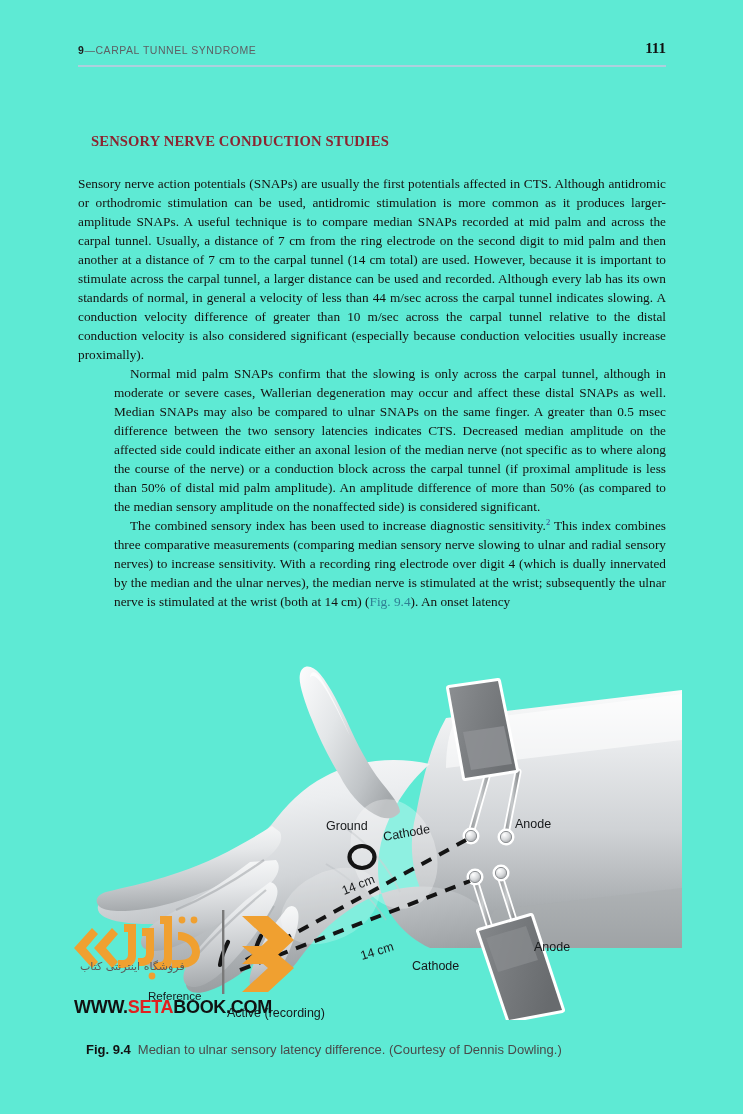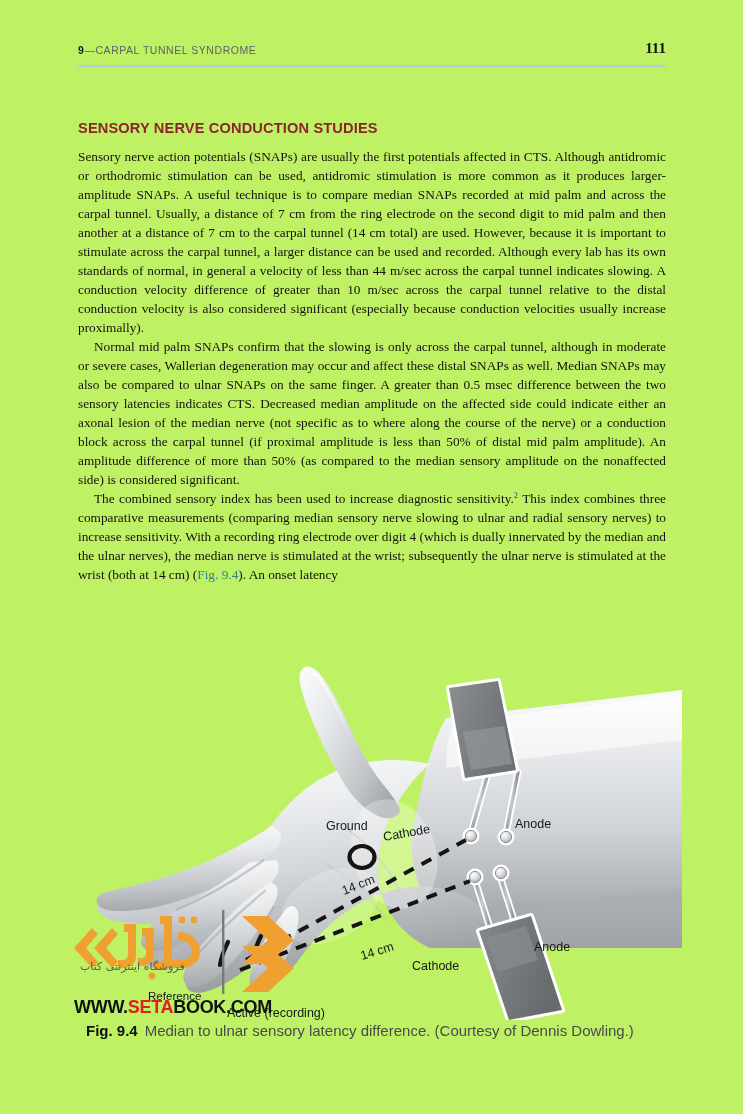--- a/index.html
+++ b/index.html
@@ -14,21 +14,21 @@
     overflow: hidden;
     font-family: "Liberation Serif", "DejaVu Serif", serif;
     color: #1a1a1a;
   }
 
   .page {
     position: absolute;
     inset: 0;
     width: 743px;
     height: 1114px;
-    background: #bef264;
+    background: #5eead4;
   }
 
   
   .runhead {
     position: absolute;
     left: 78px;
     top: 44px;
     width: 588px;
     height: 26px;
   }
@@ -73,33 +73,33 @@
   }
   p.body {
     margin: 0;
     font-size: 13.3px;
     line-height: 19.0px;
     text-align: justify;
     text-justify: inter-word;
     color: #15110f;
     hyphens: manual;
   }
-  p.body.indent { text-indent: 16px; }
+  p.body.indent { text-indent: 16px; margin-left: 36px; }
 
   sup.fn {
     font-size: 8.5px;
     vertical-align: super;
     line-height: 0;
     color: #3a3a8c;
   }
   .figref { color: #2f7f93; }
 
   h2.sect {
-    margin: 0;
-    font-family: Liberation Sans, sans-serif;
+    margin: 13px;
+    font-family: Liberation Serif, serif;
     font-weight: bold;
     font-size: 14.6px;
     letter-spacing: 0.15px;
     color: #8b2430;
     padding-top: 28px;
     padding-bottom: 11px;
   }
 
   
   .fa-top {
@@ -128,24 +128,24 @@
     left: 16px; top: 0;
     width: 588px;
     height: 372px;
     text-align: right;
   }
   .figure-art svg { display: block; }
 
   .figcap {
     position: absolute;
     left: 8px;
-    top: 376px;
+    top: 395px;
     width: 580px;
     font-family: "Liberation Sans", "DejaVu Sans", sans-serif;
-    font-size: 15px;
+    font-size: 13px;
     line-height: 14px;
     color: #4a4a4a;
   }
   .figcap b {
     color: #111;
     font-weight: bold;
     margin-right: 7px;
   }
 
   

